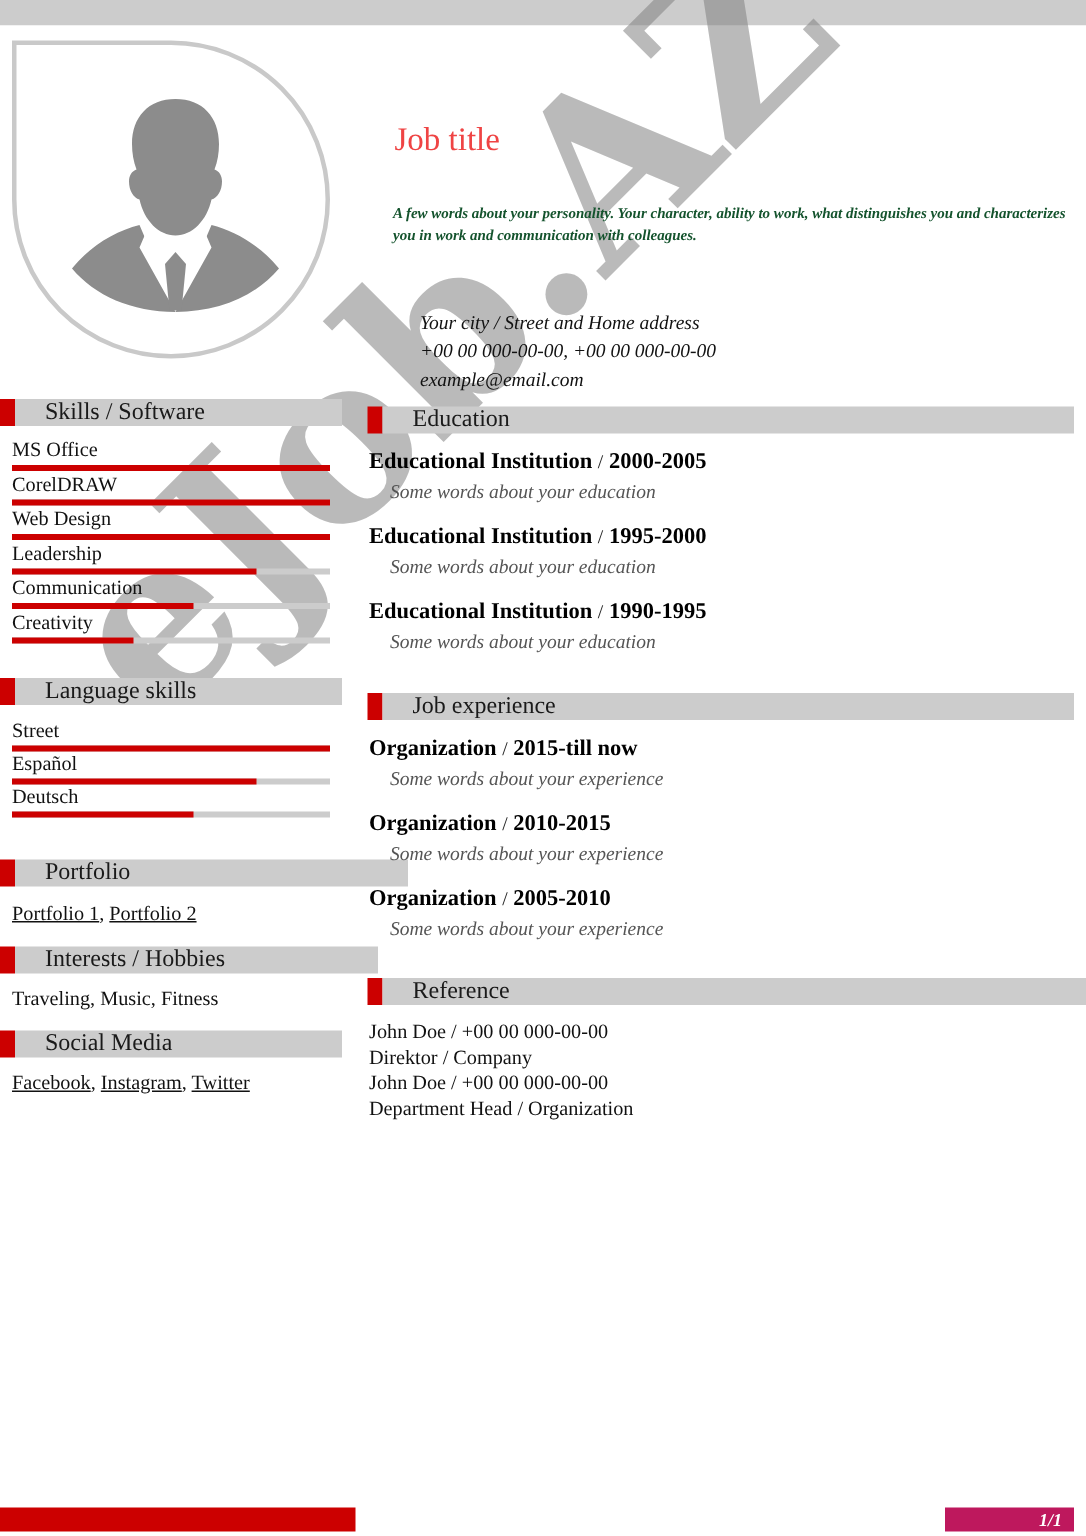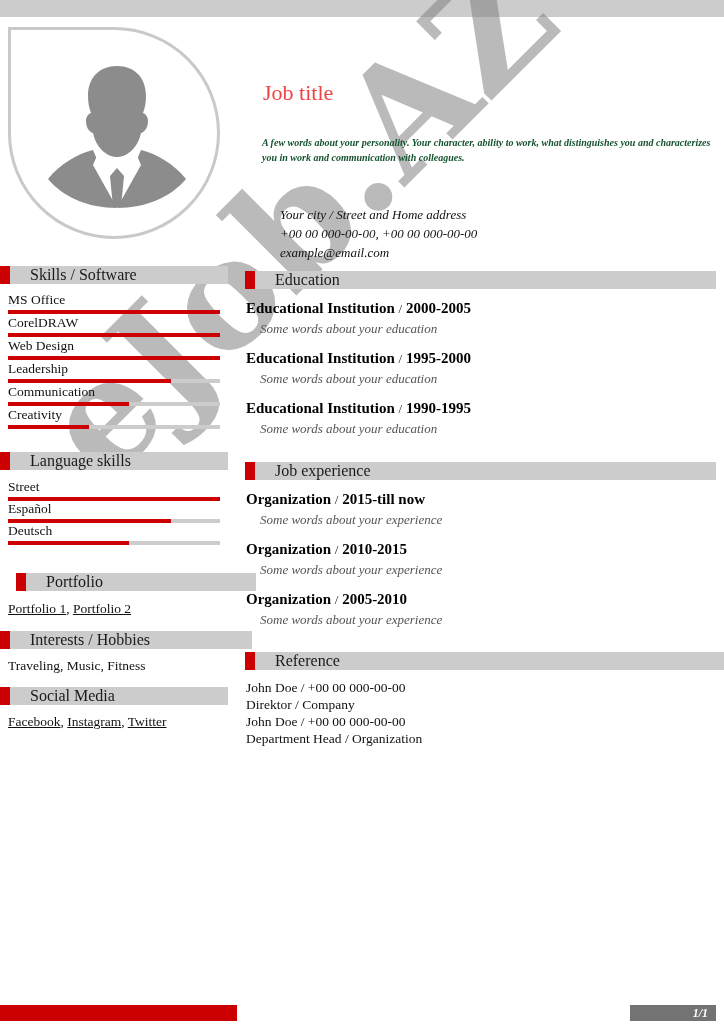--- a/index.html
+++ b/index.html
@@ -216,21 +216,21 @@
     position: absolute;
     left: 0; top: 1005px;
     width: 237px; height: 16px;
     background: #cc0000;
     z-index: 10;
   }
   .footer-right {
     position: absolute;
     left: 630px; top: 1005px;
     width: 86px; height: 16px;
-    background: #737373;
+    background: #be185d;
     z-index: 10;
   }
   .footer-right .pageno {
     position: absolute;
     right: 8px; top: 0;
     height: 16px;
     line-height: 16px;
     font-size: 12px;
     font-weight: 700;
     font-style: italic;
@@ -330,21 +330,21 @@
           <div class="fill" style="width:77%"></div>
         </div>
     </div>
     <div class="skill" style="top:523px;">
       <div class="skill-name">Deutsch</div>
       <div class="track">
           <div class="fill" style="width:57%"></div>
         </div>
     </div>
 
-    <div class="sec" style="left:16px;top:573px;width:240px;font-family:Liberation Serif, serif;">
+    <div class="sec" style="left:0;top:573px;width:272px;font-family:Liberation Serif, serif;">
       <div class="tab"></div>
       <div class="bar"></div>
       <div class="sec-label">Portfolio</div>
     </div>
     <div class="plaintext" style="top:601px;">
       <a href="#">Portfolio 1</a><span>, </span><a href="#">Portfolio 2</a>
     </div>
 
     <div class="sec" style="left:0;top:631px;width:228px;padding-left:24px;">
       <div class="tab"></div>

